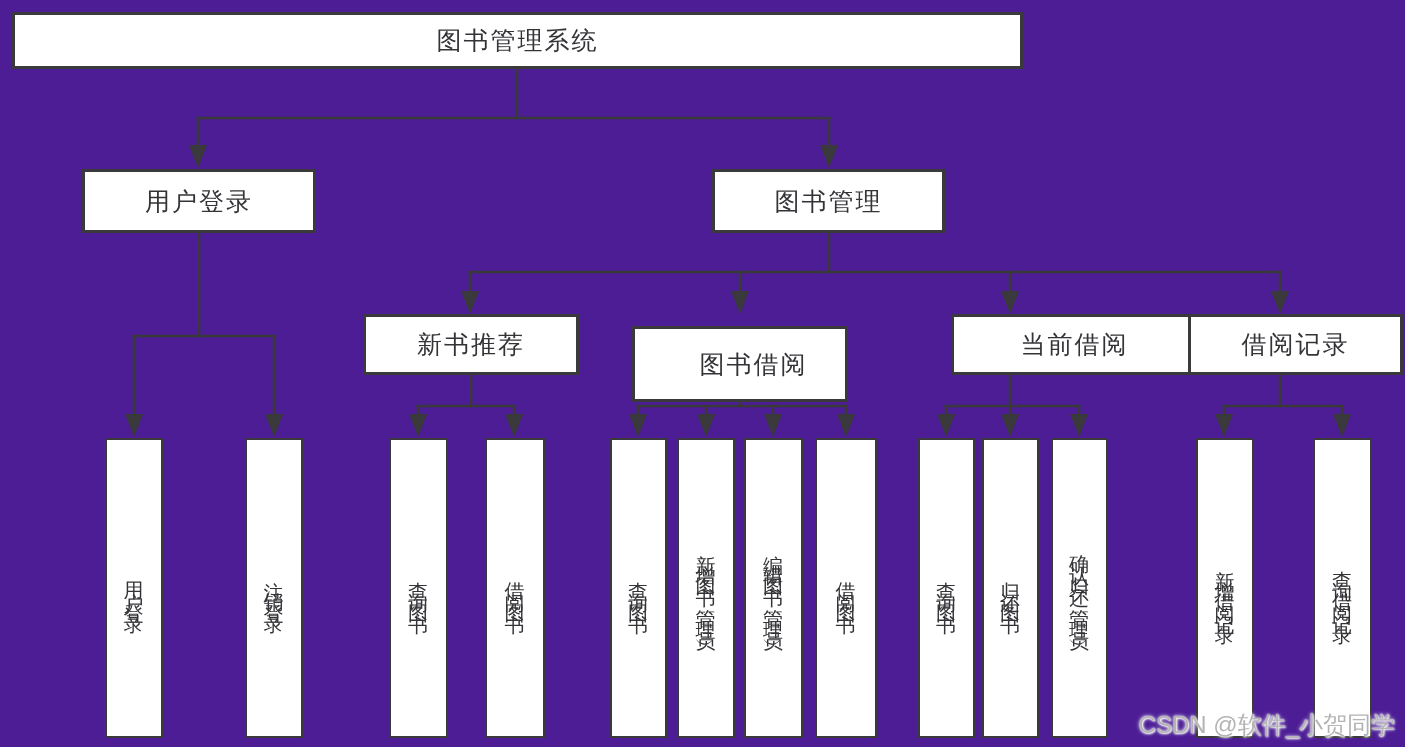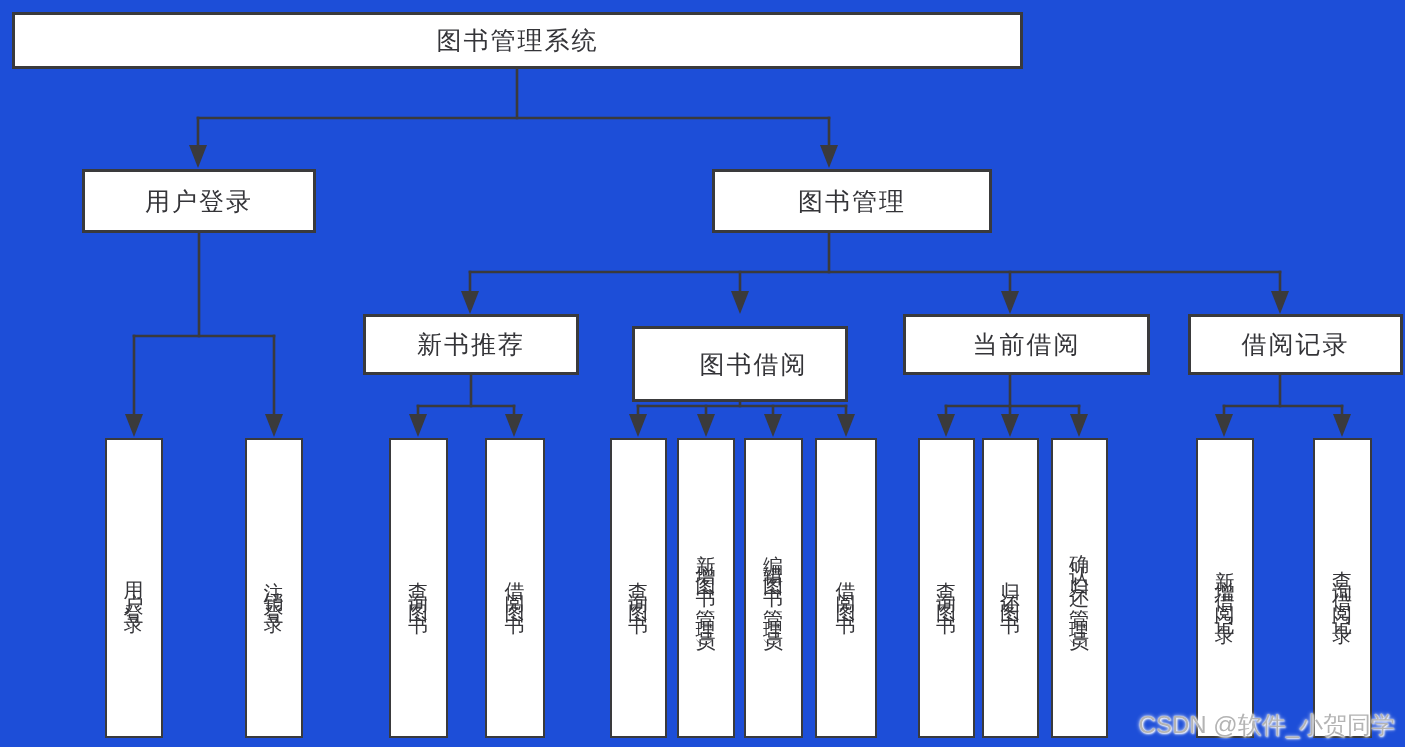--- a/index.html
+++ b/index.html
@@ -1,20 +1,20 @@
 <!DOCTYPE html>
 <html><head>
 <meta charset="utf-8">
 <style>
   html, body { margin: 0; padding: 0; background: #ffffff; }
   .canvas {
     position: relative;
     width: 1405px;
     height: 747px;
-    background: #1d4ed8;
+    background: #4c1d95;
     font-family: "Liberation Sans", sans-serif;
     overflow: hidden;
   }
   svg.connectors {
     position: absolute;
     left: 0; top: 0;
     width: 1405px; height: 747px;
     z-index: 0;
   }
   .box {
@@ -38,24 +38,24 @@
     writing-mode: vertical-rl;
     text-orientation: mixed;
     font-size: 20px;
     letter-spacing: 11px;
     line-height: 1.1;
     white-space: nowrap;
   }
   
   .n-root        { left: 12px;   top: 12px;  width: 1011px; height: 57px; }
   .n-user-login  { left: 82px;   top: 169px; width: 234px;  height: 64px; }
-  .n-book-mgmt   { left: 712px;  top: 169px; width: 280px;  height: 64px; }
+  .n-book-mgmt   { left: 712px;  top: 169px; width: 233px;  height: 64px; }
   .n-new-book    { left: 363px;  top: 314px; width: 216px;  height: 61px; }
   .n-book-borrow { left: 632px;  top: 326px; width: 216px;  height: 76px; padding-left: 27px; }
-  .n-cur-borrow  { left: 903px;  top: 314px; width: 247px;  height: 61px; }
+  .n-cur-borrow  { left: 951px;  top: 314px; width: 247px;  height: 61px; }
   .n-borrow-rec  { left: 1172px; top: 314px; width: 215px;  height: 61px; margin-left: 16px; }
   .leaf { top: 438px; height: 300px; }
   .l-login       { left: 105px;  width: 58px; }
   .l-logout      { left: 245px;  width: 58px; }
   .l-nb-query    { left: 389px;  width: 59px; }
   .l-nb-borrow   { left: 485px;  width: 60px; }
   .l-bb-query    { left: 610px;  width: 57px; }
   .l-bb-add      { left: 677px;  width: 58px; }
   .l-bb-edit     { left: 744px;  width: 59px; }
   .l-bb-borrow   { left: 815px;  width: 62px; }

